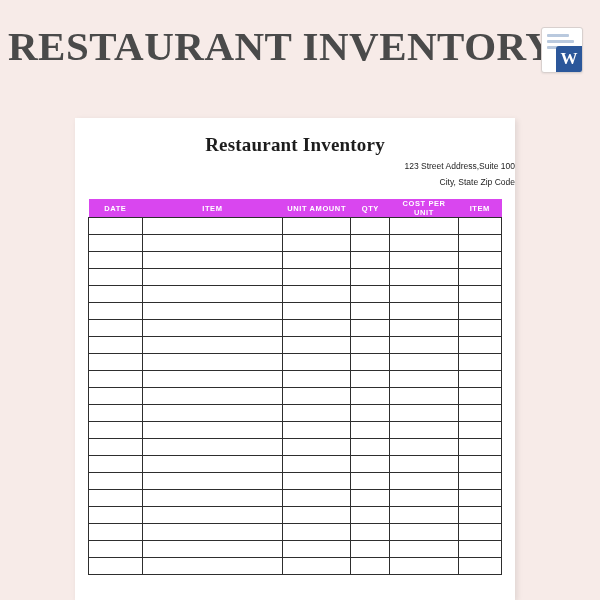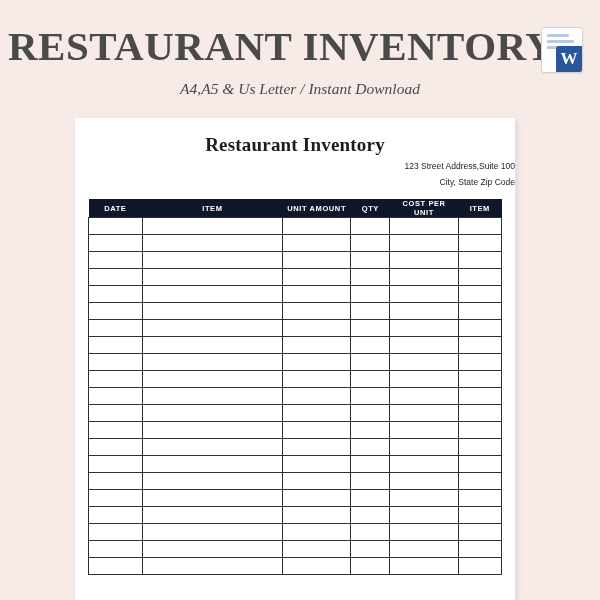--- a/index.html
+++ b/index.html
@@ -134,21 +134,21 @@
     margin: 11px 13px 0 13px;
   }
 
   table.inv {
     width: 100%;
     border-collapse: collapse;
     table-layout: fixed;
   }
 
   table.inv thead th {
-    background: #0f172a;
+    background: #d946ef;
     color: #ffffff;
     font-family: "Liberation Sans", sans-serif;
     font-size: 7.5px;
     font-weight: bold;
     letter-spacing: 0.6px;
     height: 17px;
     padding: 0 2px;
     text-align: center;
     border: none;
   }
@@ -165,21 +165,20 @@
   col.c-unit  { width: 16.5%; }
   col.c-qty   { width: 9.5%; }
   col.c-cost  { width: 16.5%; }
   col.c-total { width: 10.5%; }
 </style>
 </head>
 <body>
 
 <div class="promo-header">
   <div class="promo-title">RESTAURANT INVENTORY</div>
-  <div class="promo-subtitle">A4,A5 &amp; Us Letter / Instant Download</div>
   <div class="word-badge">
     <span class="wb-bar wb-b1"></span>
     <span class="wb-bar wb-b2"></span>
     <span class="wb-bar wb-b3"></span>
     <span class="wb-tile">W</span>
   </div>
 </div>
 
 <div class="sheet">
   <h1 class="doc-title">Restaurant Inventory</h1>

